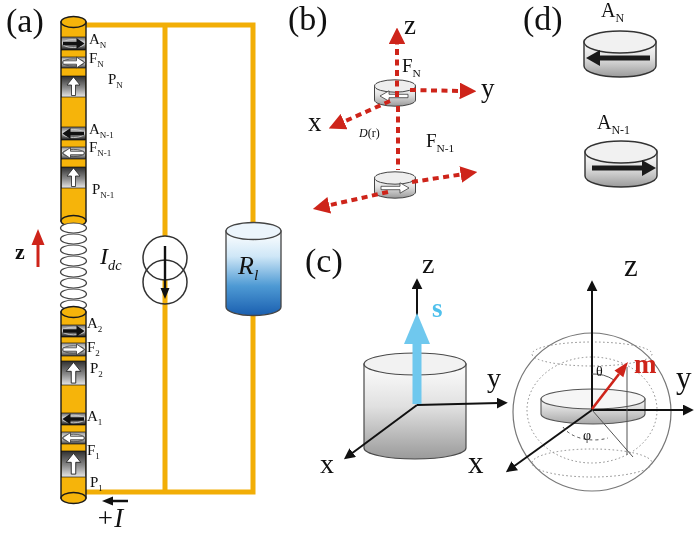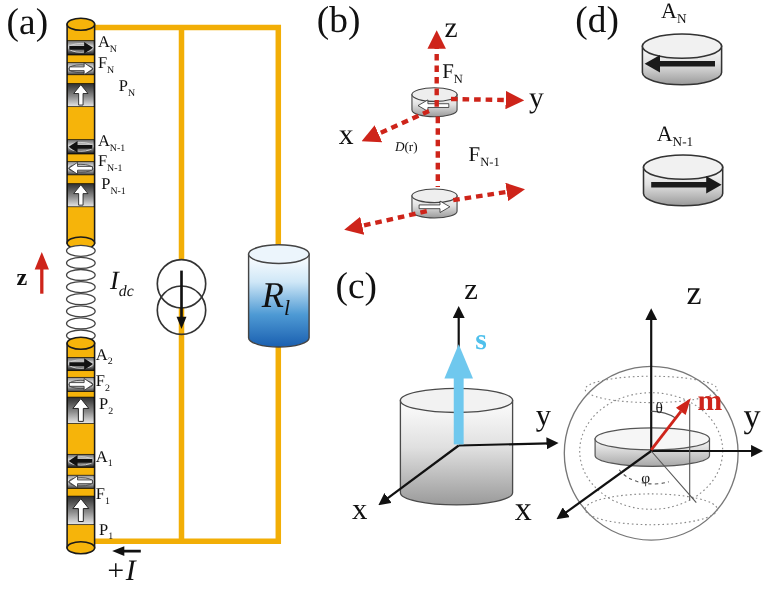--- a/index.html
+++ b/index.html
@@ -250,29 +250,29 @@
   </g>
 </svg>
 
 <span class="lbl serif panel" style="left:6px;top:4px">(a)</span>
 <span class="lbl serif panel" style="left:288px;top:2px">(b)</span>
 <span class="lbl serif panel" style="left:305px;top:244px">(c)</span>
 <span class="lbl serif panel" style="left:523px;top:2px">(d)</span>
 
 <span class="lbl serif b" style="left:15px;top:241px;font-size:22px">z</span>
 <span class="lbl serif it" style="left:100px;top:244px;font-size:24px"><span>I</span><sub>dc</sub></span>
-<span class="lbl serif it" style="left:238px;top:253px;font-size:33px"><span>R</span><sub>l</sub></span>
+<span class="lbl serif it" style="left:238px;top:253px;font-size:26px"><span>R</span><sub>l</sub></span>
 <span class="lbl serif it" style="left:96px;top:505px;font-size:27px">+I</span>
 
 <span class="lbl sans stack" style="left:89px;top:32px"><span>A</span><sub>N</sub></span>
 <span class="lbl sans stack" style="left:89px;top:51px"><span>F</span><sub>N</sub></span>
 <span class="lbl sans stack" style="left:108px;top:72px"><span>P</span><sub>N</sub></span>
 <span class="lbl sans stack" style="left:89px;top:122px"><span>A</span><sub>N-1</sub></span>
 <span class="lbl sans stack" style="left:89px;top:140px"><span>F</span><sub>N-1</sub></span>
-<span class="lbl sans stack" style="left:92px;top:161px"><span>P</span><sub>N-1</sub></span>
+<span class="lbl sans stack" style="left:92px;top:182px"><span>P</span><sub>N-1</sub></span>
 <span class="lbl sans stack" style="left:87px;top:316px"><span>A</span><sub>2</sub></span>
 <span class="lbl sans stack" style="left:87px;top:340px"><span>F</span><sub>2</sub></span>
 <span class="lbl sans stack" style="left:90px;top:361px"><span>P</span><sub>2</sub></span>
 <span class="lbl sans stack" style="left:87px;top:409px"><span>A</span><sub>1</sub></span>
 <span class="lbl sans stack" style="left:87px;top:443px"><span>F</span><sub>1</sub></span>
 <span class="lbl sans stack" style="left:90px;top:475px"><span>P</span><sub>1</sub></span>
 
 <span class="lbl serif axis27" style="left:404px;top:12px">z</span>
 <span class="lbl serif axis27" style="left:481px;top:75px">y</span>
 <span class="lbl serif axis27" style="left:308px;top:109px">x</span>

